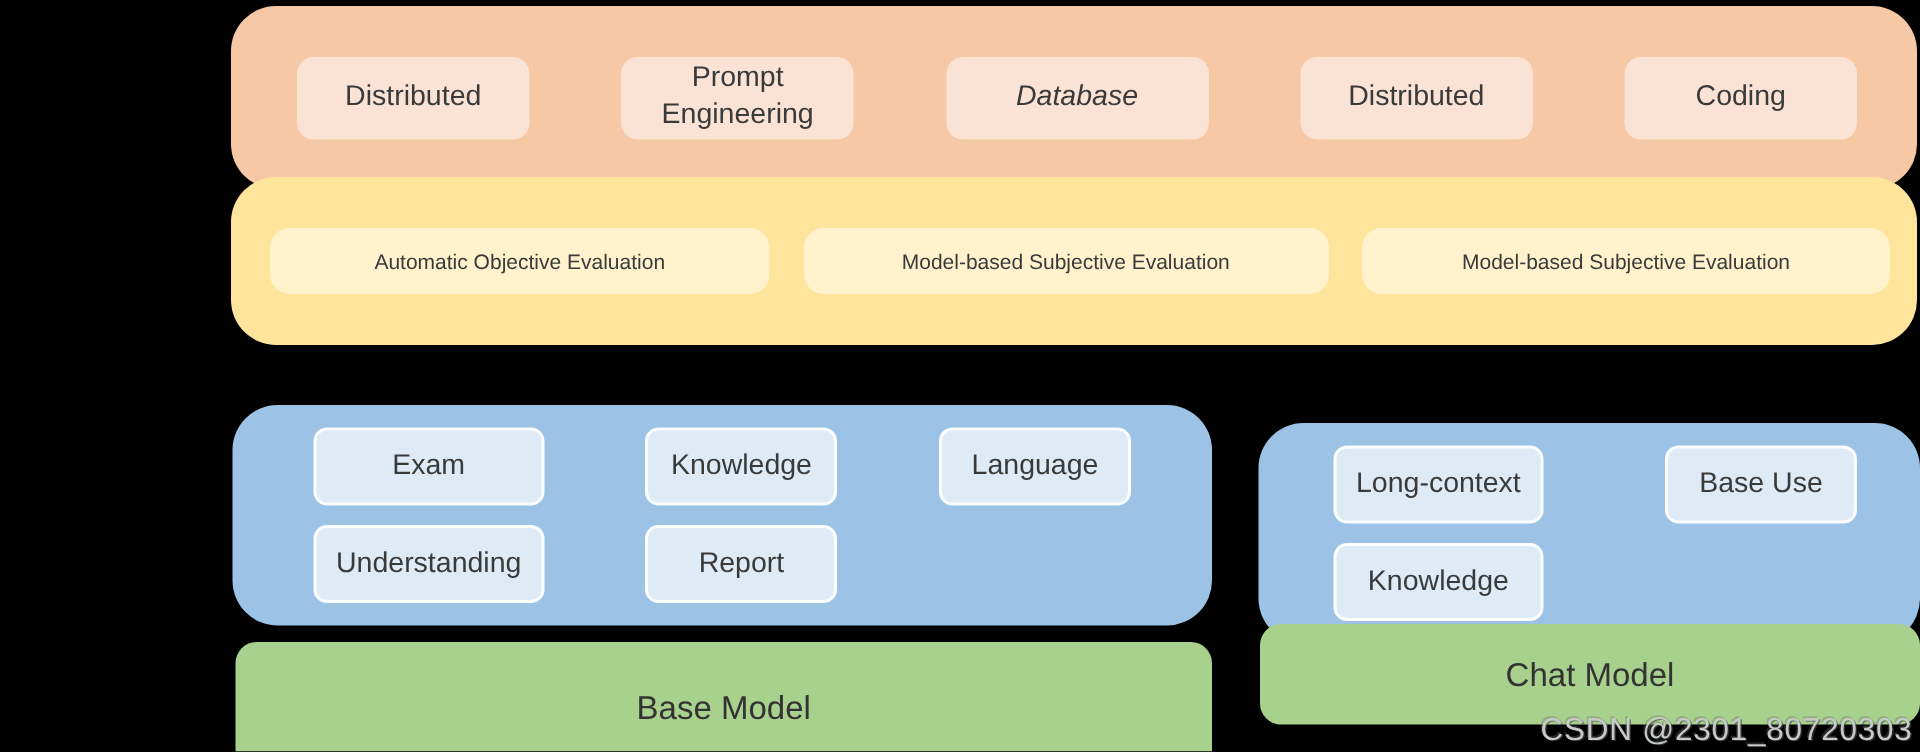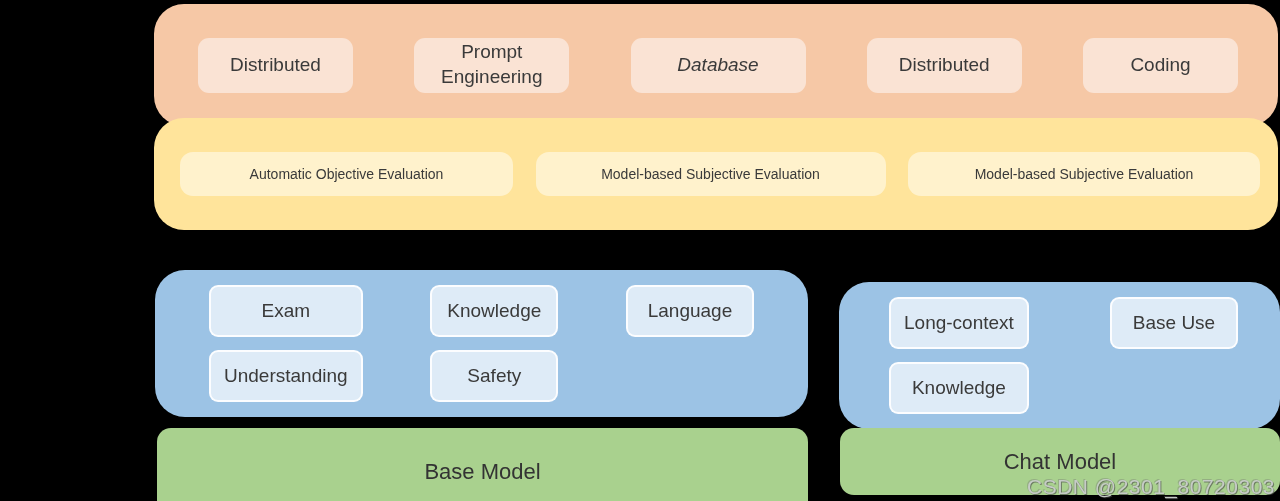--- a/index.html
+++ b/index.html
@@ -94,21 +94,21 @@
   }
 
   
   .band-model {
     border-radius: 14px;
     justify-content: center;
     font-size: 22px;
     color: #333333;
   }
   .band-base-model { left: 157px; top: 428px; width: 651px; height: 87px; }
-  .band-chat-model { left: 840px; top: 428px; width: 440px; height: 67px; }
+  .band-chat-model { left: 840px; top: 416px; width: 440px; height: 67px; }
 
   
   .watermark {
     position: absolute;
     right: 5px;
     bottom: 2px;
     font-size: 21px;
     letter-spacing: 0.5px;
     color: #c6cbc7;
     text-shadow: 1px 1px 0 rgba(70, 70, 70, 0.6),
@@ -133,21 +133,21 @@
       <div class="pill eval-pill">Automatic Objective Evaluation</div>
       <div class="pill eval-pill">Model-based Subjective Evaluation</div>
       <div class="pill eval-pill">Model-based Subjective Evaluation</div>
     </div>
 
   <div class="band band-caps band-base-caps" style="background: rgb(156, 195, 229); --pill: #DEEBF7;">
       <div class="pill cap-pill">Exam</div>
       <div class="pill cap-pill">Knowledge</div>
       <div class="pill cap-pill">Language</div>
       <div class="pill cap-pill">Understanding</div>
-      <div class="pill cap-pill">Safety</div>
+      <div class="pill cap-pill">Report</div>
     </div>
 
   <div class="band band-caps band-chat-caps" style="background: rgb(156, 195, 229); margin-top: 12px; --pill: #DEEBF7;">
       <div class="pill cap-pill">Long-context</div>
       <div class="pill cap-pill">Base Use</div>
       <div class="pill cap-pill">Knowledge</div>
     </div>
 
   <div class="band band-model band-base-model" style="background: rgb(169, 209, 142);">
     <span>Base Model</span>

